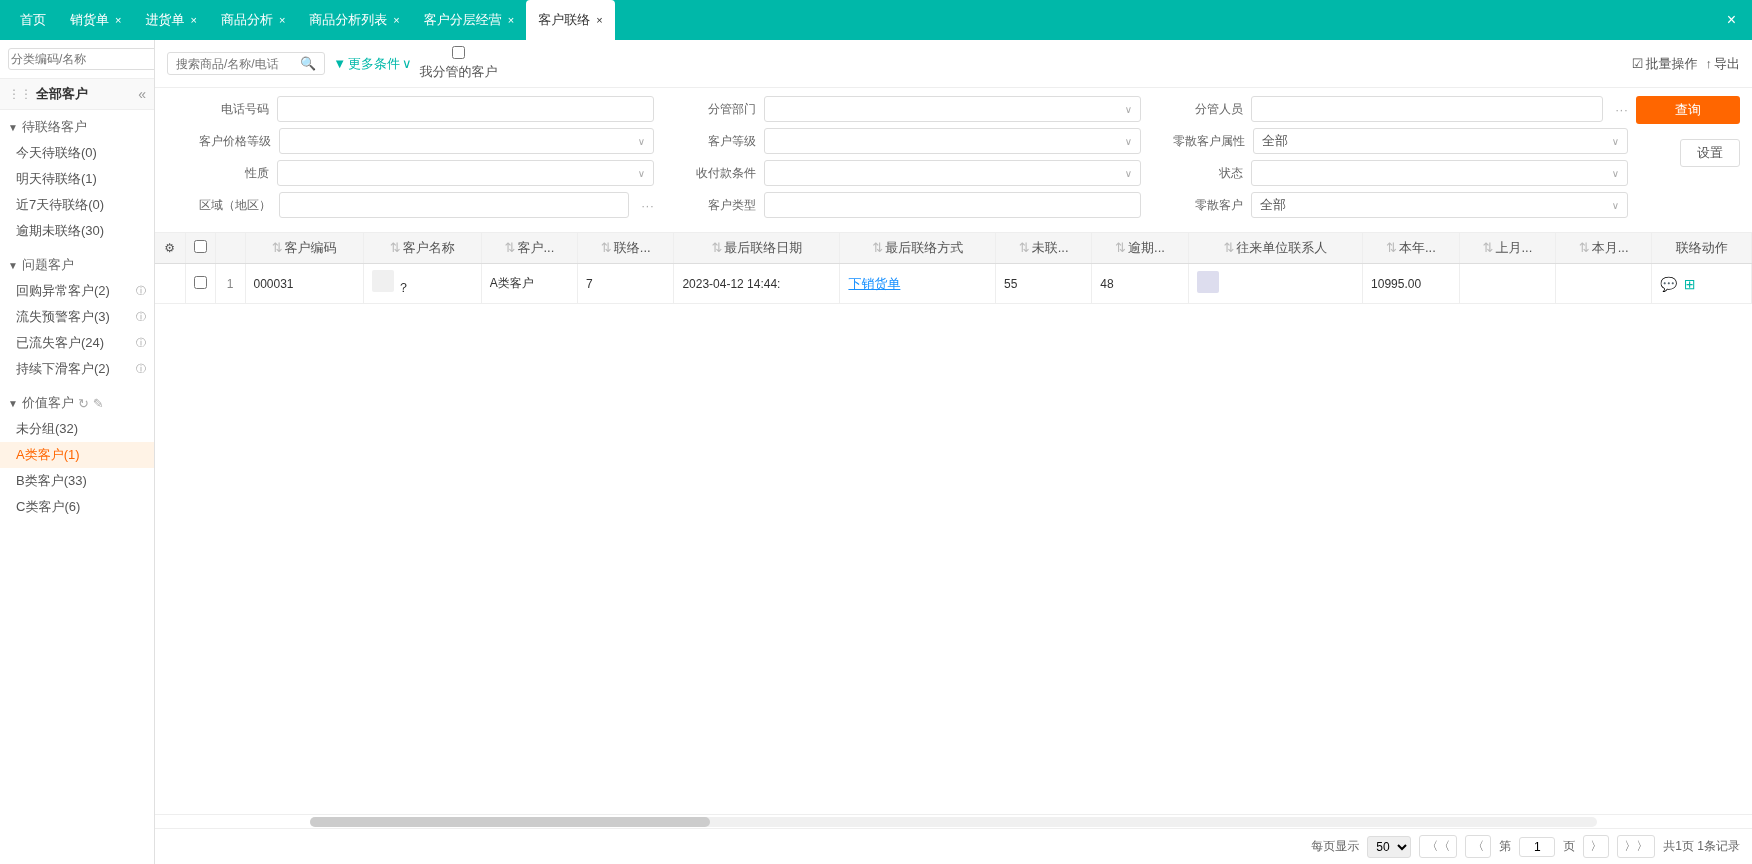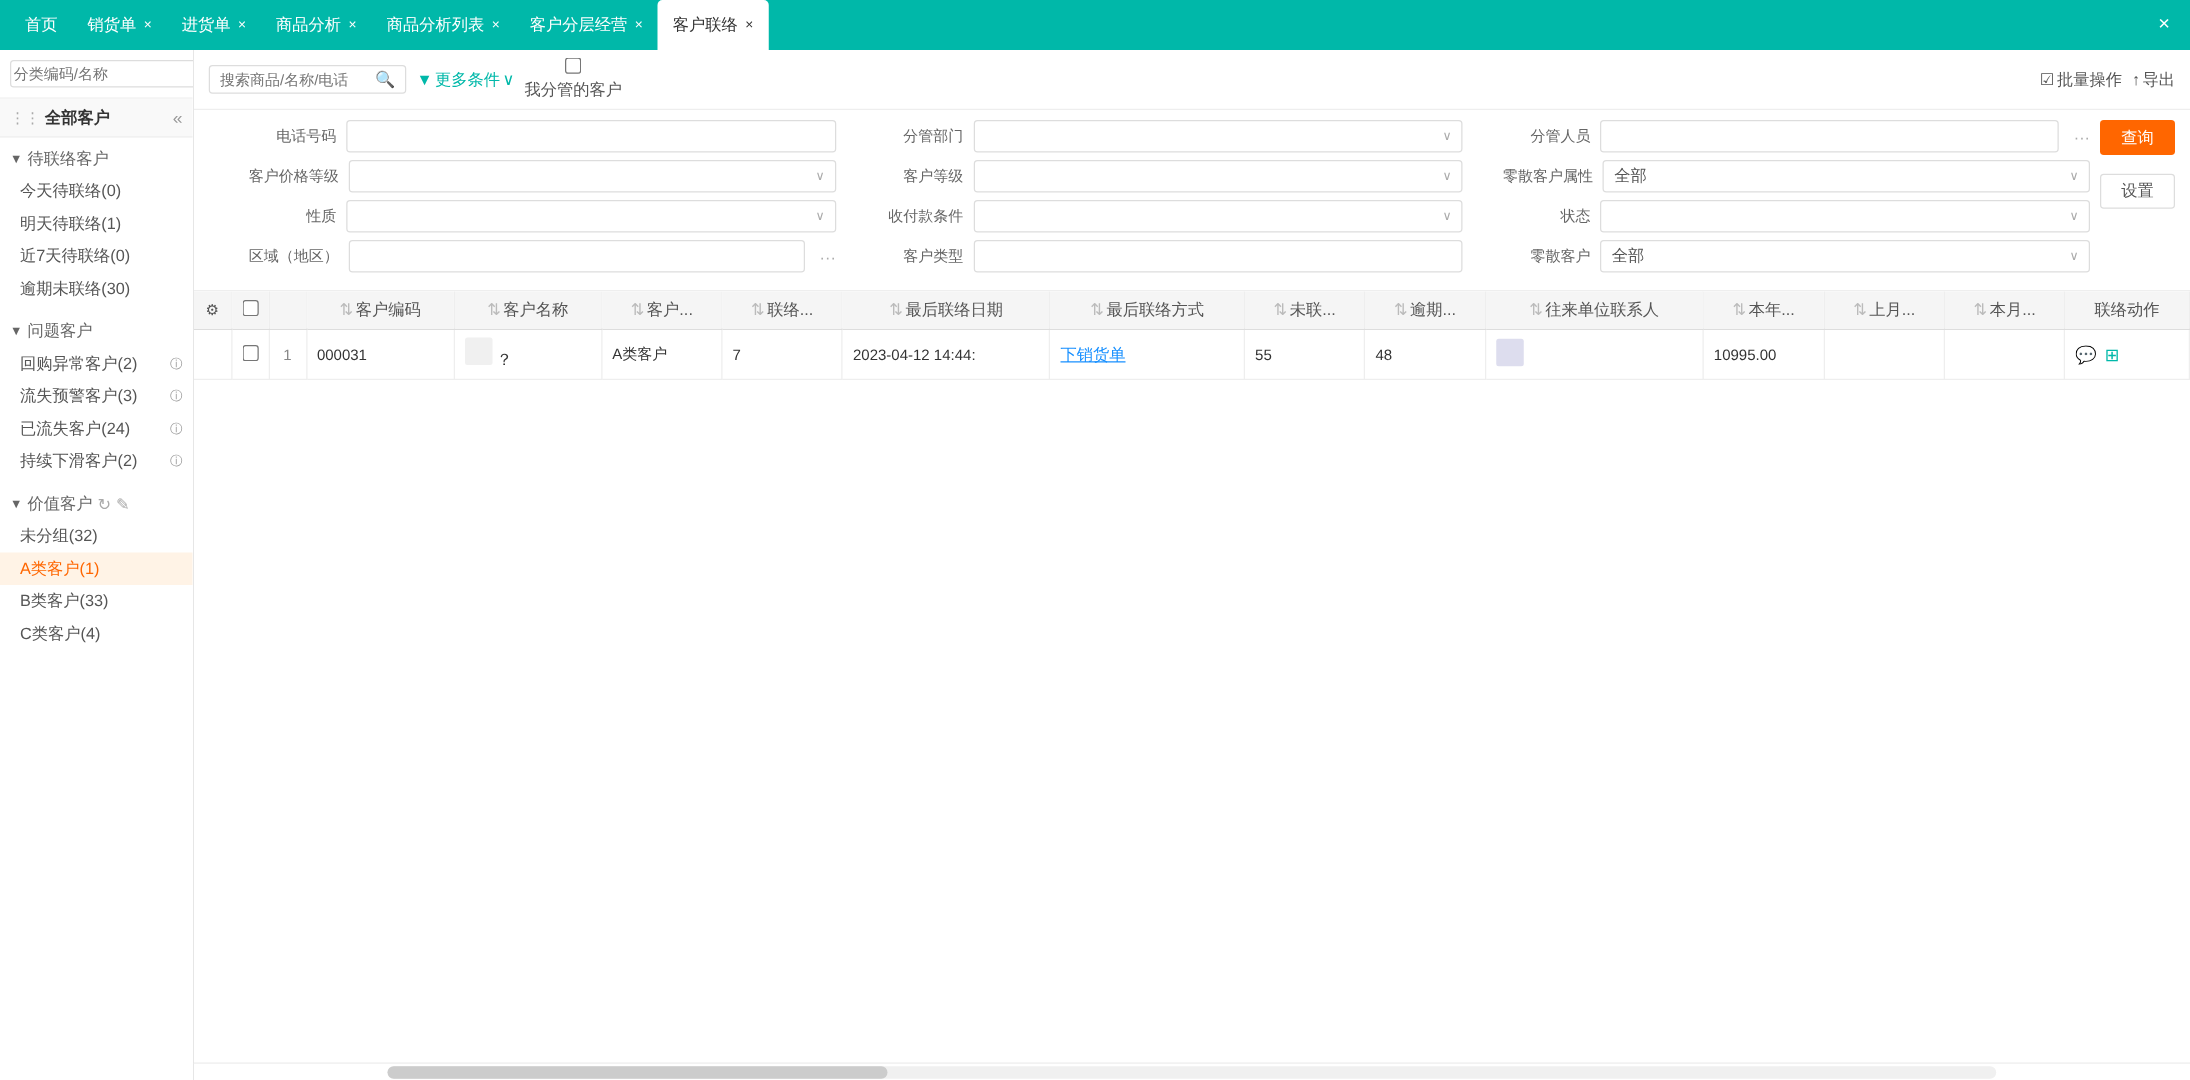--- a/index.html
+++ b/index.html
@@ -98,21 +98,21 @@
       align-items: center; justify-content: space-between; cursor: pointer;
       background: white; color: #555;
     }
     .filter-select .chevron { color: #aaa; font-size: 10px; }
     .btn-query {
       background: #ff6600; color: white; border: none; border-radius: 3px;
       padding: 4px 16px; cursor: pointer; font-size: 13px; height: 28px;
     }
     .btn-setting {
       background: white; color: #555; border: 1px solid #ddd; border-radius: 3px;
-      padding: 4px 16px; cursor: pointer; font-size: 13px; height: 28px;
+      padding: 4px 16px; cursor: pointer; font-size: 13px; height: 28px; margin-left: 44px;
     }
     .btn-area { display: flex; flex-direction: column; gap: 15px; margin-left: 8px; }
 
     
     .table-area { flex: 1; overflow: auto; background: white; margin: 0; }
     .data-table { width: 100%; border-collapse: collapse; }
     .data-table th {
       background: #f5f5f5; border-bottom: 1px solid #ddd; border-right: 1px solid #eee;
       padding: 6px 8px; font-weight: normal; color: #555; font-size: 12px;
       text-align: center; white-space: nowrap; position: sticky; top: 0; z-index: 2;
@@ -265,21 +265,21 @@
       <div class="sidebar-item">
         <span>未分组(32)</span>
       </div>
       <div class="sidebar-item active">
         <span>A类客户(1)</span>
       </div>
       <div class="sidebar-item">
         <span>B类客户(33)</span>
       </div>
       <div class="sidebar-item">
-        <span>C类客户(4)</span>
+        <span>C类客户(6)</span>
       </div>
     </div>
   </div>
 
   <div class="content">
 
     <div class="filter-bar">
       <div class="filter-search-box">
         <input type="text" style="font-size: 12px; color: rgb(153, 153, 153);" placeholder="搜索商品/名称/电话">
         <span style="color:#00b8a9;cursor:pointer;">🔍</span>
@@ -458,15 +458,29 @@
         </tbody>
       </table>
     </div>
 
     <div class="scroll-bar-area">
       <div class="h-scrollbar" style="flex:1;">
         <div class="h-scrollbar-thumb"></div>
       </div>
     </div>
 
+    <div class="pagination">
+      <span class="pagination-label">每页显示</span>
+      <select class="pagination-select">
+        <option>50</option>
+      </select>
+      <button class="pagination-btn">〈〈</button>
+      <button class="pagination-btn">〈</button>
+      <span class="pagination-info">第</span>
+      <input class="pagination-input" type="text" value="1" style="">
+      <span class="pagination-info">页</span>
+      <button class="pagination-btn">〉</button>
+      <button class="pagination-btn">〉〉</button>
+      <span class="pagination-info">共1页 1条记录</span>
+    </div>
 
   </div>
 </div>
 
 </body></html>

